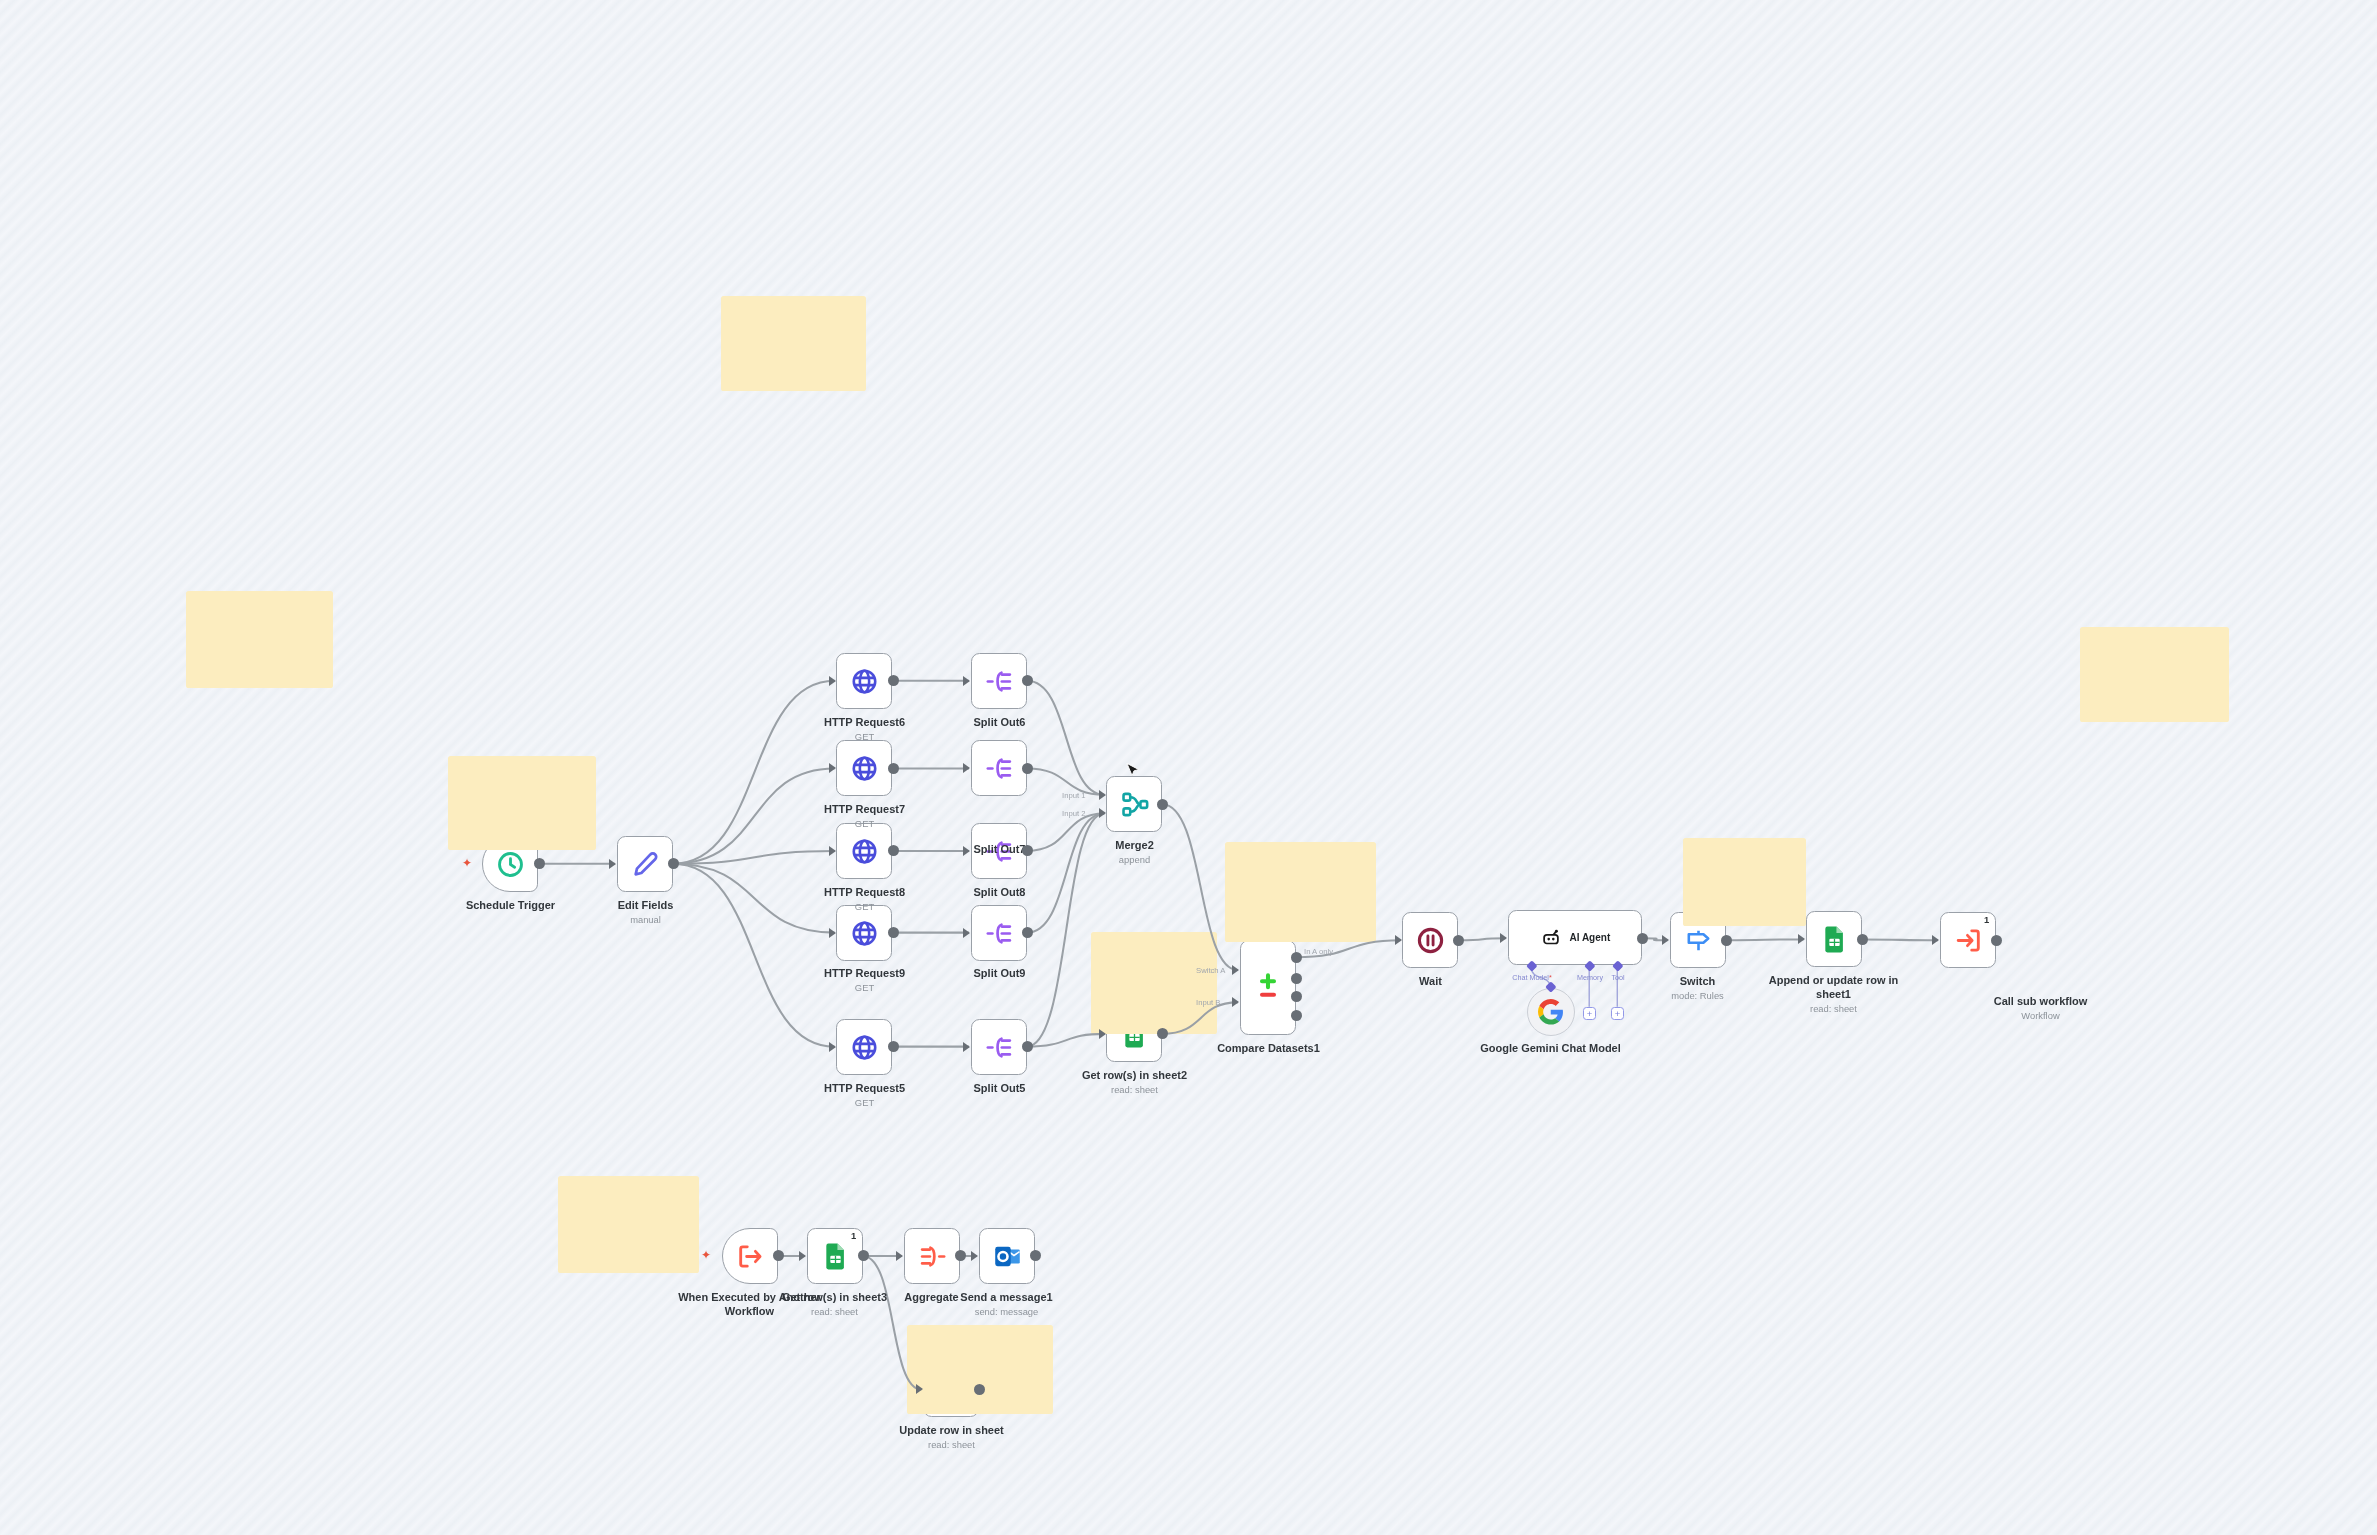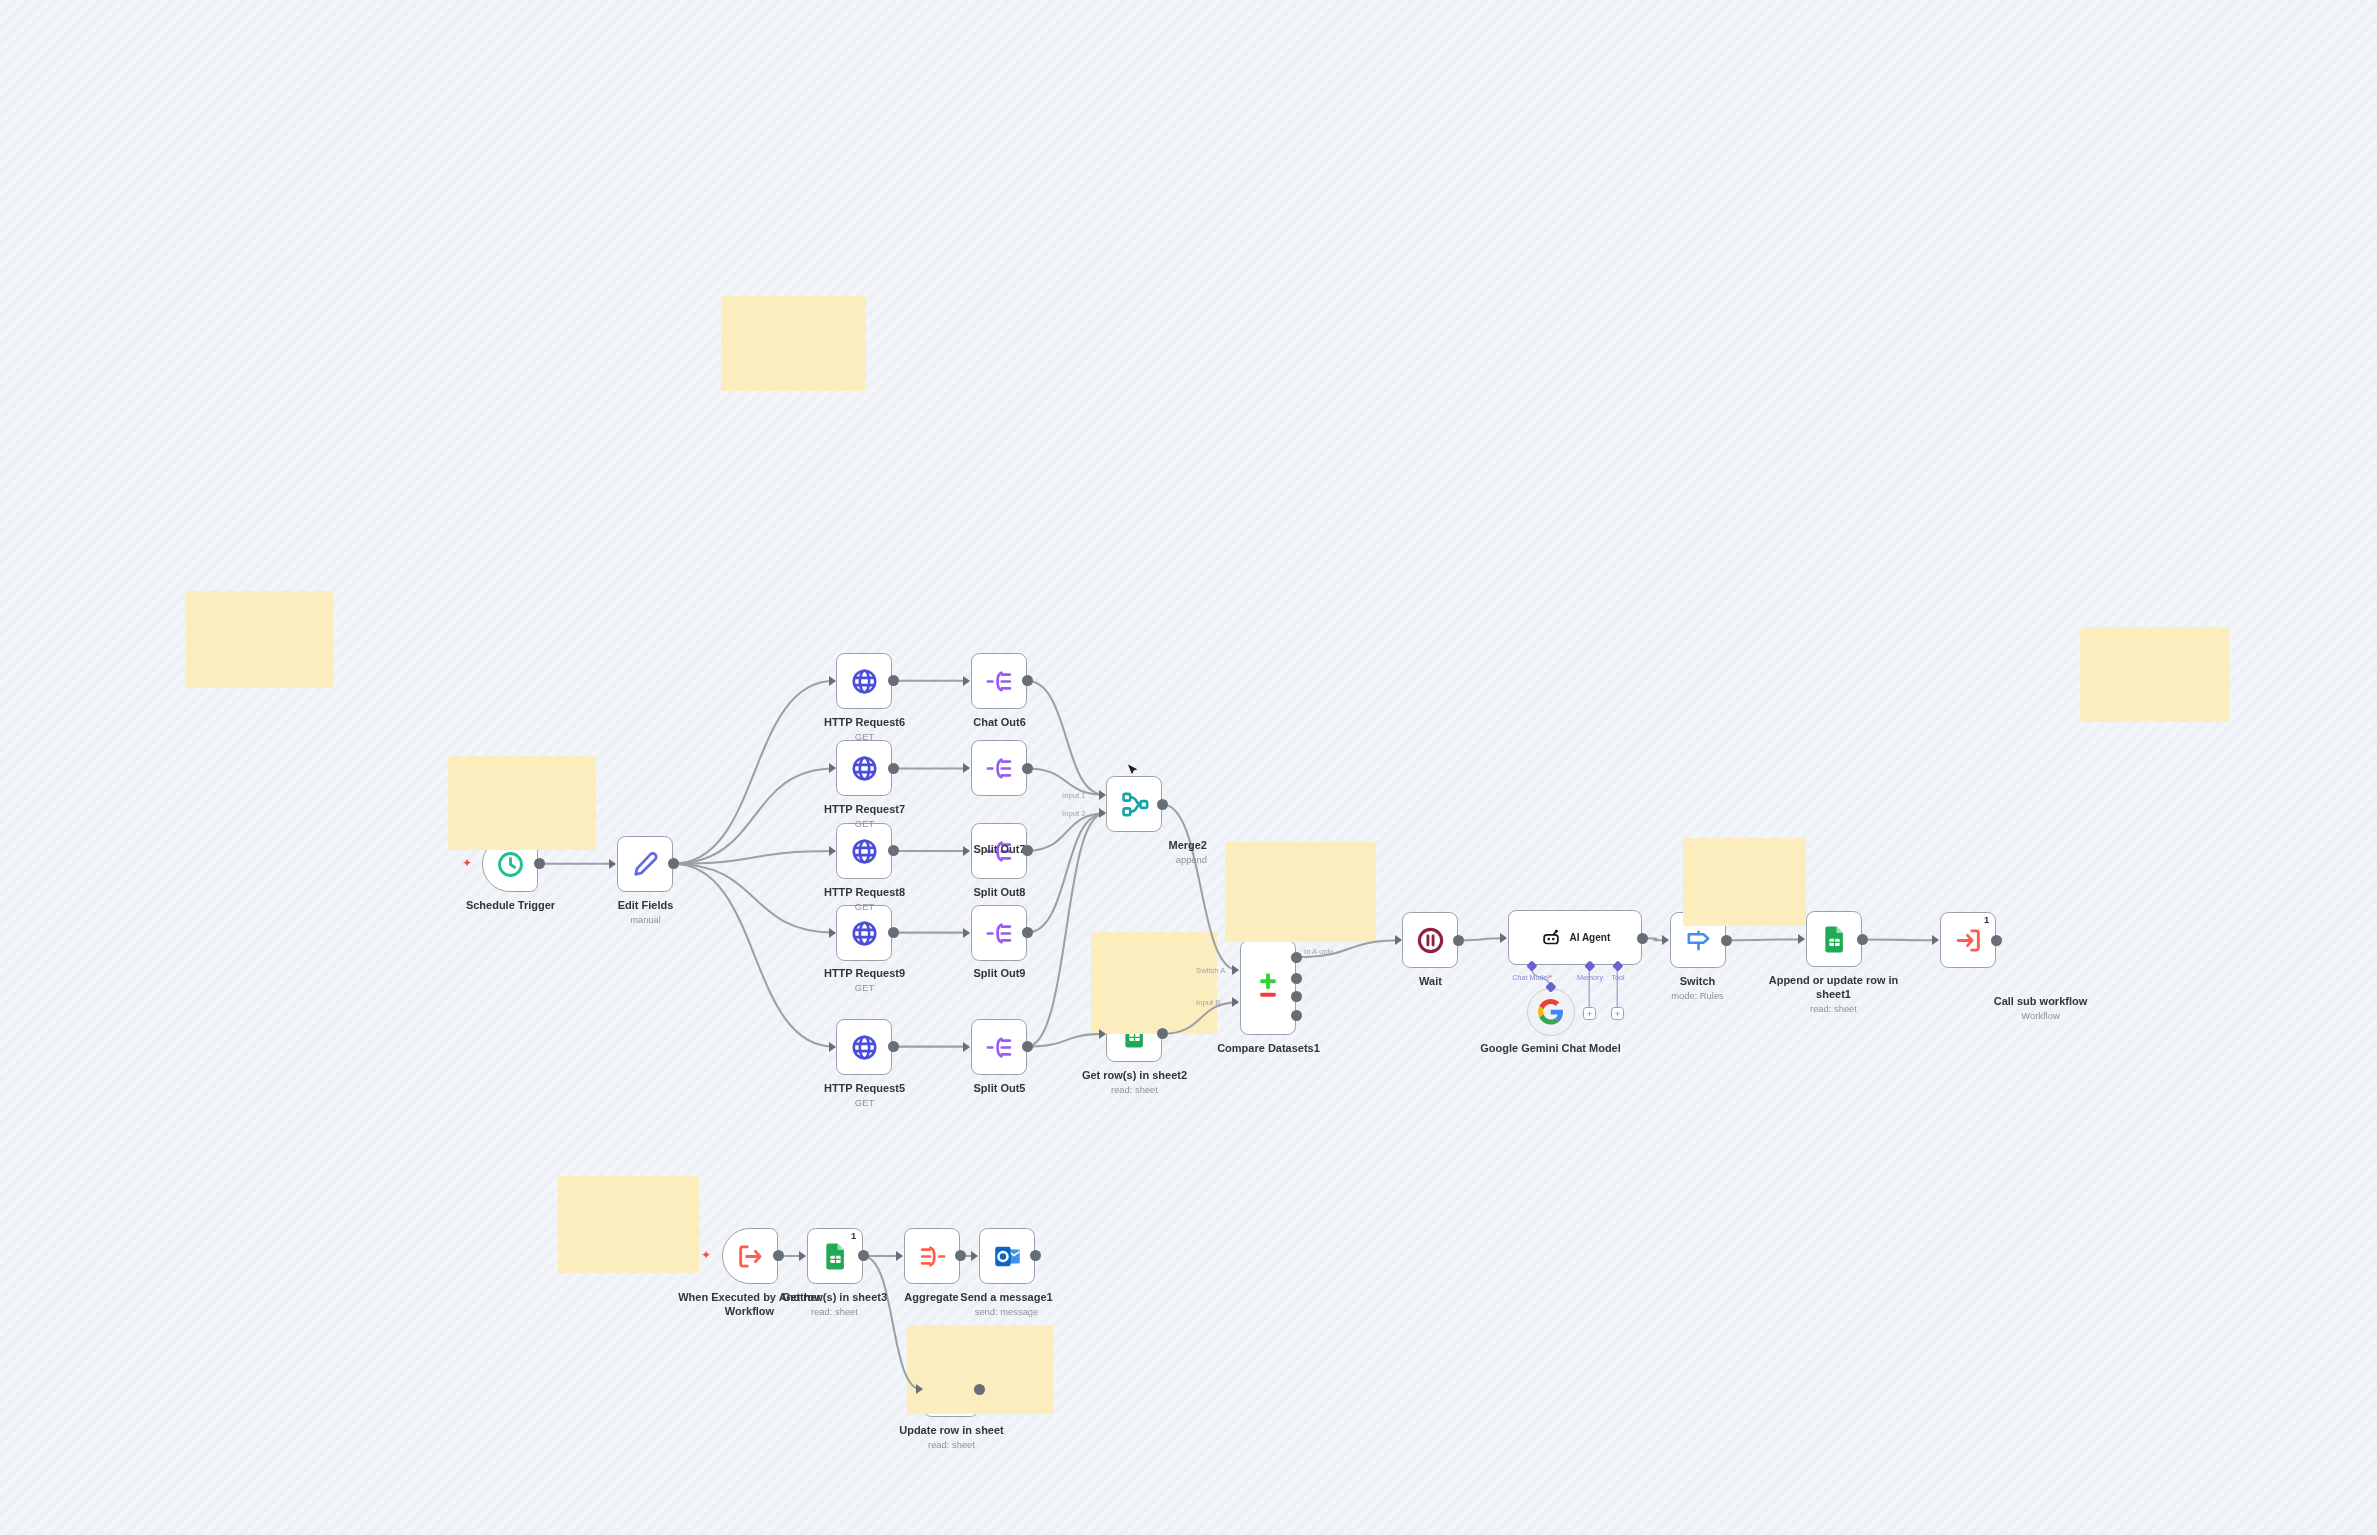--- a/index.html
+++ b/index.html
@@ -135,21 +135,21 @@
             <line x1="13.8" y1="6.6" x2="20" y2="6.6"></line>
             <line x1="13.8" y1="12" x2="20" y2="12"></line>
             <line x1="13.8" y1="17.4" x2="20" y2="17.4"></line>
           </g>
         </svg>
       </span>
     </div>
     <div class="in-port" style="left: 963px; top: 676px;"></div>
     <div class="out-port" style="left: 1022px; top: 675px;"></div>
     <div class="node-label" style="left: 927px; top: 716px; width: 145px;">
-      <div>Chat Out6</div>
+      <div>Split Out6</div>
     </div>
     <div class="node-box" style="left: 836px; top: 740px; width: 56px; height: 56px;">
       <span class="icon">
         <svg width="31" height="31" viewBox="0 0 24 24">
           <g fill="none" stroke="#4a4ddb" stroke-width="2">
             <circle cx="12" cy="12" r="8.3"></circle>
             <ellipse cx="12" cy="12" rx="3.6" ry="8.3"></ellipse>
             <path d="M4.3 9.2h15.4M4.3 14.8h15.4"></path>
           </g>
         </svg>
@@ -294,21 +294,21 @@
             <rect x="16.6" y="9.4" width="5.2" height="5.2" rx="1.5"></rect>
           </g>
         </svg>
       </span>
     </div>
     <div class="in-port" style="left: 1099px; top: 790px;"></div>
     <div class="port-label" style="left: 1062px; top: 791px;">Input 1</div>
     <div class="in-port" style="left: 1099px; top: 808px;"></div>
     <div class="port-label" style="left: 1062px; top: 809px;">Input 2</div>
     <div class="out-port" style="left: 1157px; top: 799px;"></div>
-    <div class="node-label" style="left: 1062px; top: 839px; width: 145px; text-align: right;">
+    <div class="node-label" style="left: 1062px; top: 839px; width: 145px;">
       <div>Merge2</div>
       <div class="node-sub">append</div>
     </div>
     <div class="node-box" style="left: 1106px; top: 1006px; width: 56px; height: 56px;">
       <span class="icon">
         <svg width="31" height="31" viewBox="0 0 24 24">
           <path d="M6.5 2h7l5 5v13.4a1.6 1.6 0 0 1-1.6 1.6H6.5a1.6 1.6 0 0 1-1.6-1.6V3.6A1.6 1.6 0 0 1 6.5 2z" fill="#1faa53"></path>
           <path d="M13.5 2l5 5h-5z" fill="#9fdcb4"></path>
           <rect x="8" y="11.5" width="8" height="5.6" rx="0.9" fill="#fff"></rect>
           <path d="M8 14.3h8M12 11.5v5.6" stroke="#1faa53" stroke-width="1"></path>

